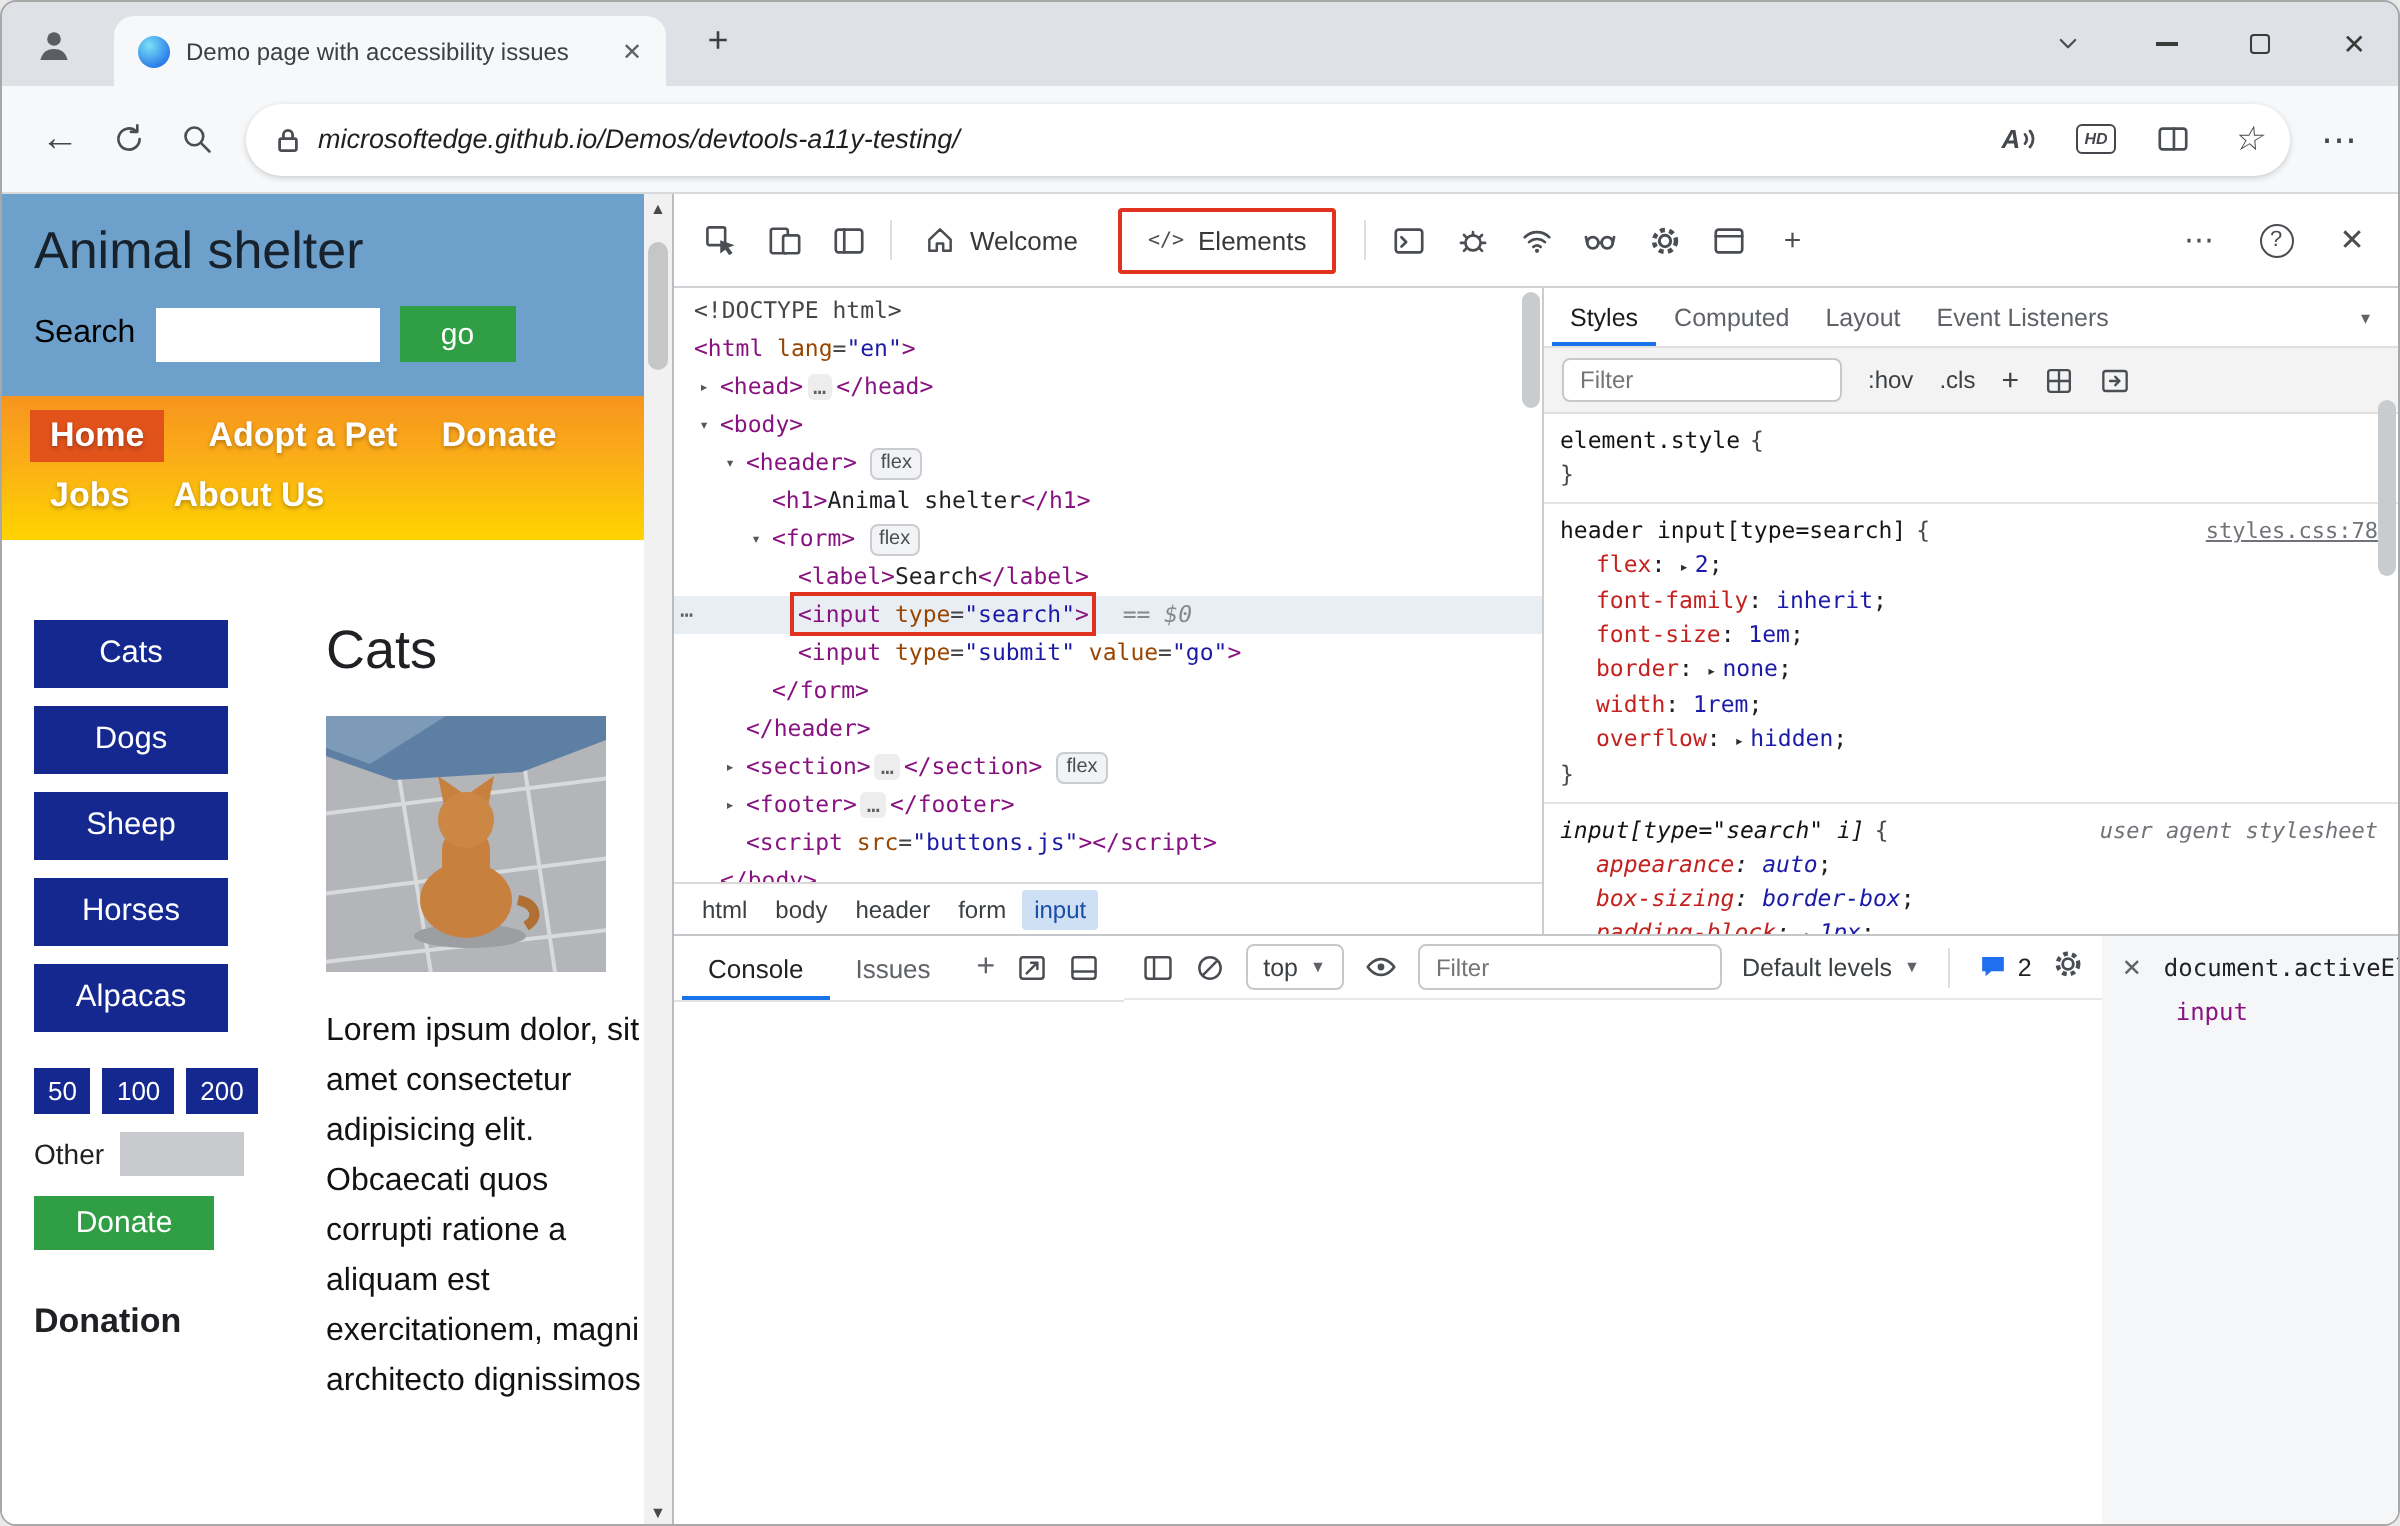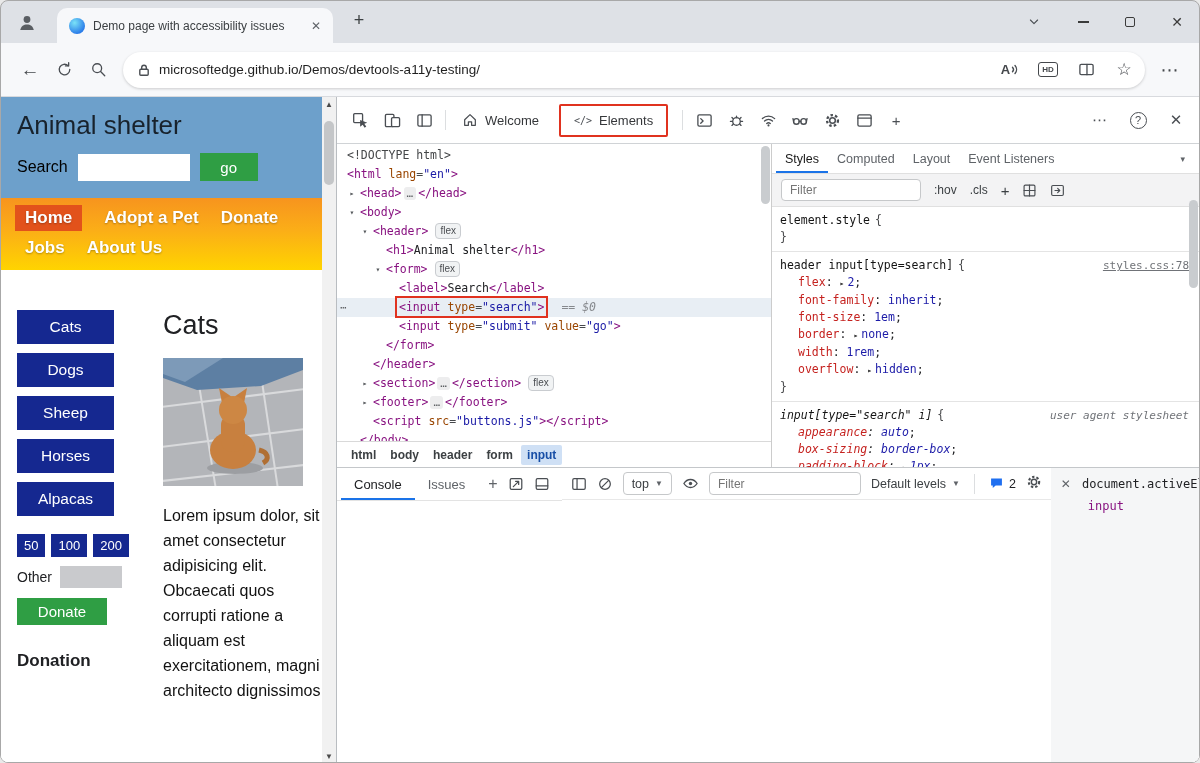--- a/index.html
+++ b/index.html
@@ -27,21 +27,21 @@
   .win-max { width:10px; height:10px; border:1.4px solid #3b3b3b; display:block; border-radius:2px; }
   .win-x { font-size:14px; }
 
   
   .toolbar { height:54px; background:#f7f8fa; display:flex; align-items:center;
              padding:0 12px; border-bottom:1px solid #d8dade; }
   .nav-btn { width:34px; height:34px; display:flex; align-items:center; justify-content:center;
              color:#44474b; font-size:19px; flex:none; }
   .urlbox { flex:1; height:36px; background:#ffffff; border-radius:18px; margin:0 8px;
             box-shadow:0 1px 3px rgba(0,0,0,.18); display:flex; align-items:center;
-            padding:0 6px 0 14px; gap:8px; min-width:0; }
+            padding:0 6px 0 14px; gap:8px; min-width:0;font-style:italic; }
   .url-text { flex:1; font-size:13.5px; color:#1f1f1f; white-space:nowrap; overflow:hidden; }
   .pill-ic { width:30px; height:30px; display:flex; align-items:center; justify-content:center;
              color:#44474b; flex:none; gap:1px; }
   .icA { font-size:13px; font-weight:600; color:#44474b; }
   .hd-badge { width:20px; height:15px; border:1.4px solid #44474b; border-radius:3px;
               font-size:8px; font-weight:700; display:flex; align-items:center; justify-content:center; }
   .star { font-size:17px; }
   .dots-h { font-size:18px; letter-spacing:1px; }
 
   
@@ -127,21 +127,21 @@
   .sel { background:#e8eef4; }
   .redbox-inline { outline:2.5px solid #e0321f; outline-offset:2px; }
   .meta { color:#86898d; font-style:italic; margin-left:10px; }
   .gutter-dots { position:absolute; left:3px; top:0; font-size:11px; letter-spacing:1px; color:#5c5f62; }
   .tree-scroll { position:absolute; right:1px; top:2px; width:10px; bottom:2px; }
   .tree-scroll .thumb { position:absolute; top:0; right:0; width:9px; height:58px;
                         background:#c9cccf; border-radius:5px; }
 
   .crumbs { height:26px; flex:none; border-top:1px solid #d9d9d9; display:flex;
             align-items:center; gap:2px; padding:0 8px; font-size:12px; color:#3c4043; }
-  .crumb { padding:3px 6px; border-radius:2px;font-weight:bold; }
+  .crumb { padding:3px 6px; border-radius:2px; }
   .crumb.active { background:#cfe0f5; color:#174ea6; }
 
   .styles { flex:1; min-width:0; display:flex; flex-direction:column; position:relative; }
   .sp-tabs { height:30px; flex:none; display:flex; align-items:center; padding:0 4px;
              font-size:12.5px; color:#5f6368; border-bottom:1px solid #e0e0e0; }
   .sp-tab { padding:0 9px; height:100%; display:flex; align-items:center; }
   .sp-tab.active { color:#1a1a1a; box-shadow:inset 0 -2px 0 #1a73e8; }
   .sp-chev { margin-left:auto; margin-right:10px; font-size:9px; color:#5f6368; }
   .sp-filter { height:33px; flex:none; background:#f3f3f4; border-bottom:1px solid #e0e0e0;
                display:flex; align-items:center; gap:13px; padding:0 9px; font-size:12px; color:#3c4043; }

